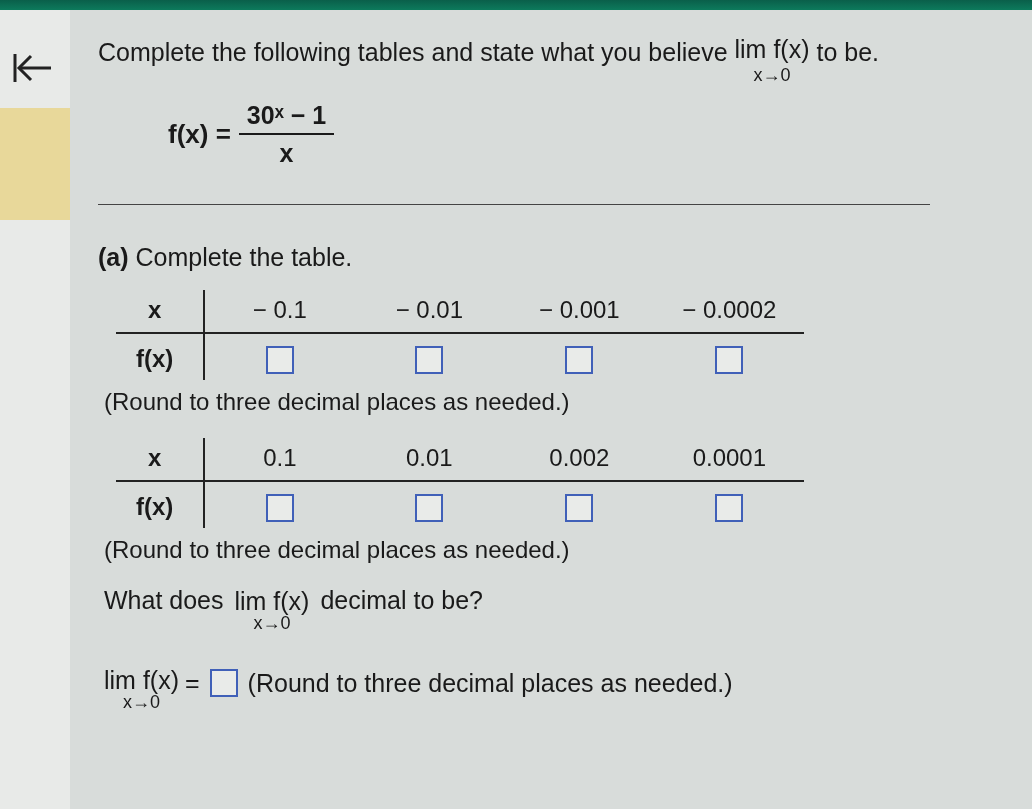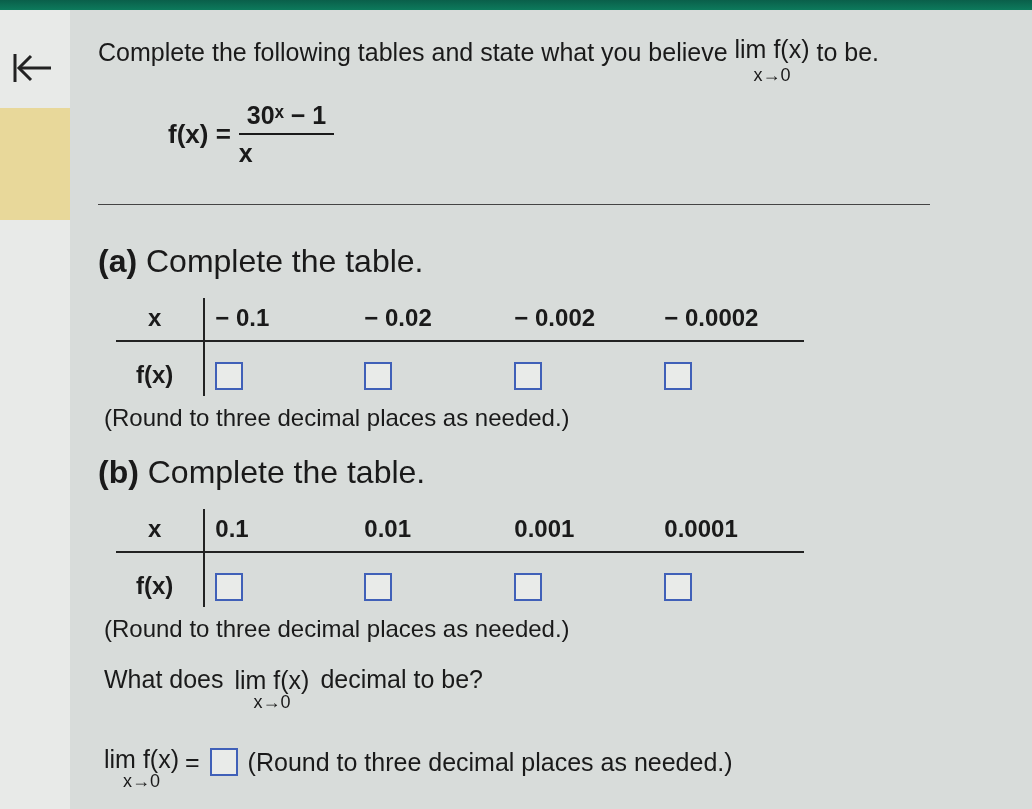--- a/index.html
+++ b/index.html
@@ -78,67 +78,68 @@
       margin-left: 70px;
       margin-bottom: 18px;
       display: flex;
       align-items: center;
       font-size: 26px;
       font-weight: bold;
     }
     .fx-label { margin-right: 8px; }
     .frac {
       display: inline-block;
-      text-align: left;
+      text-align: center;
       vertical-align: middle;
     }
     .frac .num {
       border-bottom: 2px solid #1a1a1a;
       padding: 0 8px 3px 8px;
       display: block;
       font-size: 25px;
     }
     .frac .den {
       padding-top: 4px;
       display: block;
       font-size: 25px;
     }
     .hr {
       border: none;
       border-top: 1.5px solid #444;
       margin: 36px 0 38px 0;
     }
     .part-label {
-      font-size: 32px;
+      font-size: 25px;
       margin-bottom: 18px;
     }
     .part-label b { font-weight: bold; }
     .tbl {
       margin: 0 0 8px 18px;
       border-collapse: collapse;
     }
     .tbl td, .tbl th {
-      font-weight: bold;
+      font-weight: normal;
       padding: 6px 10px;
+      text-align: center;
       font-size: 24px;
       min-width: 150px;
     }
     .tbl .row-head {
       min-width: 80px;
       border-right: 2px solid #222;
       font-weight: bold;
       text-align: center;
       padding-right: 30px;
       padding-left: 20px;
     }
     .tbl tr.header-row td, .tbl tr.header-row th {
       border-bottom: 2px solid #222;
       padding-bottom: 8px;
     }
-    .tbl tr.data-row td, .tbl tr.data-row th { padding-top: 18px; }
+    .tbl tr.data-row td, .tbl tr.data-row th { padding-top: 10px; }
     .input-box {
       display: inline-block;
       width: 28px;
       height: 28px;
       border: 2px solid #4060b8;
       background: #e9ebe9;
       vertical-align: middle;
     }
     .round-note {
       font-size: 24px;
@@ -225,46 +226,43 @@
 
   <div class="part-label">
     <b>(a)</b><span> Complete the table.</span>
   </div>
 
   <table class="tbl">
     <tbody>
         <tr class="header-row">
       <th class="row-head">x</th>
       <td>− 0.1</td>
-      <td>− 0.02</td>
-      <td>− 0.002</td>
+      <td>− 0.01</td>
+      <td>− 0.001</td>
       <td>− 0.0002</td>
     </tr>
     <tr class="data-row">
       <th class="row-head">f(x)</th>
       <td><span class="input-box"></span></td>
       <td><span class="input-box"></span></td>
       <td><span class="input-box"></span></td>
       <td><span class="input-box"></span></td>
     </tr>
   </tbody>
     </table>
   <div class="round-note">(Round to three decimal places as needed.)</div>
 
-  <div class="part-label">
-    <b>(b)</b><span> Complete the table.</span>
-  </div>
 
   <table class="tbl">
     <tbody>
         <tr class="header-row">
       <th class="row-head">x</th>
       <td>0.1</td>
       <td>0.01</td>
-      <td>0.001</td>
+      <td>0.002</td>
       <td>0.0001</td>
     </tr>
     <tr class="data-row">
       <th class="row-head">f(x)</th>
       <td><span class="input-box"></span></td>
       <td><span class="input-box"></span></td>
       <td><span class="input-box"></span></td>
       <td><span class="input-box"></span></td>
     </tr>
   </tbody>

